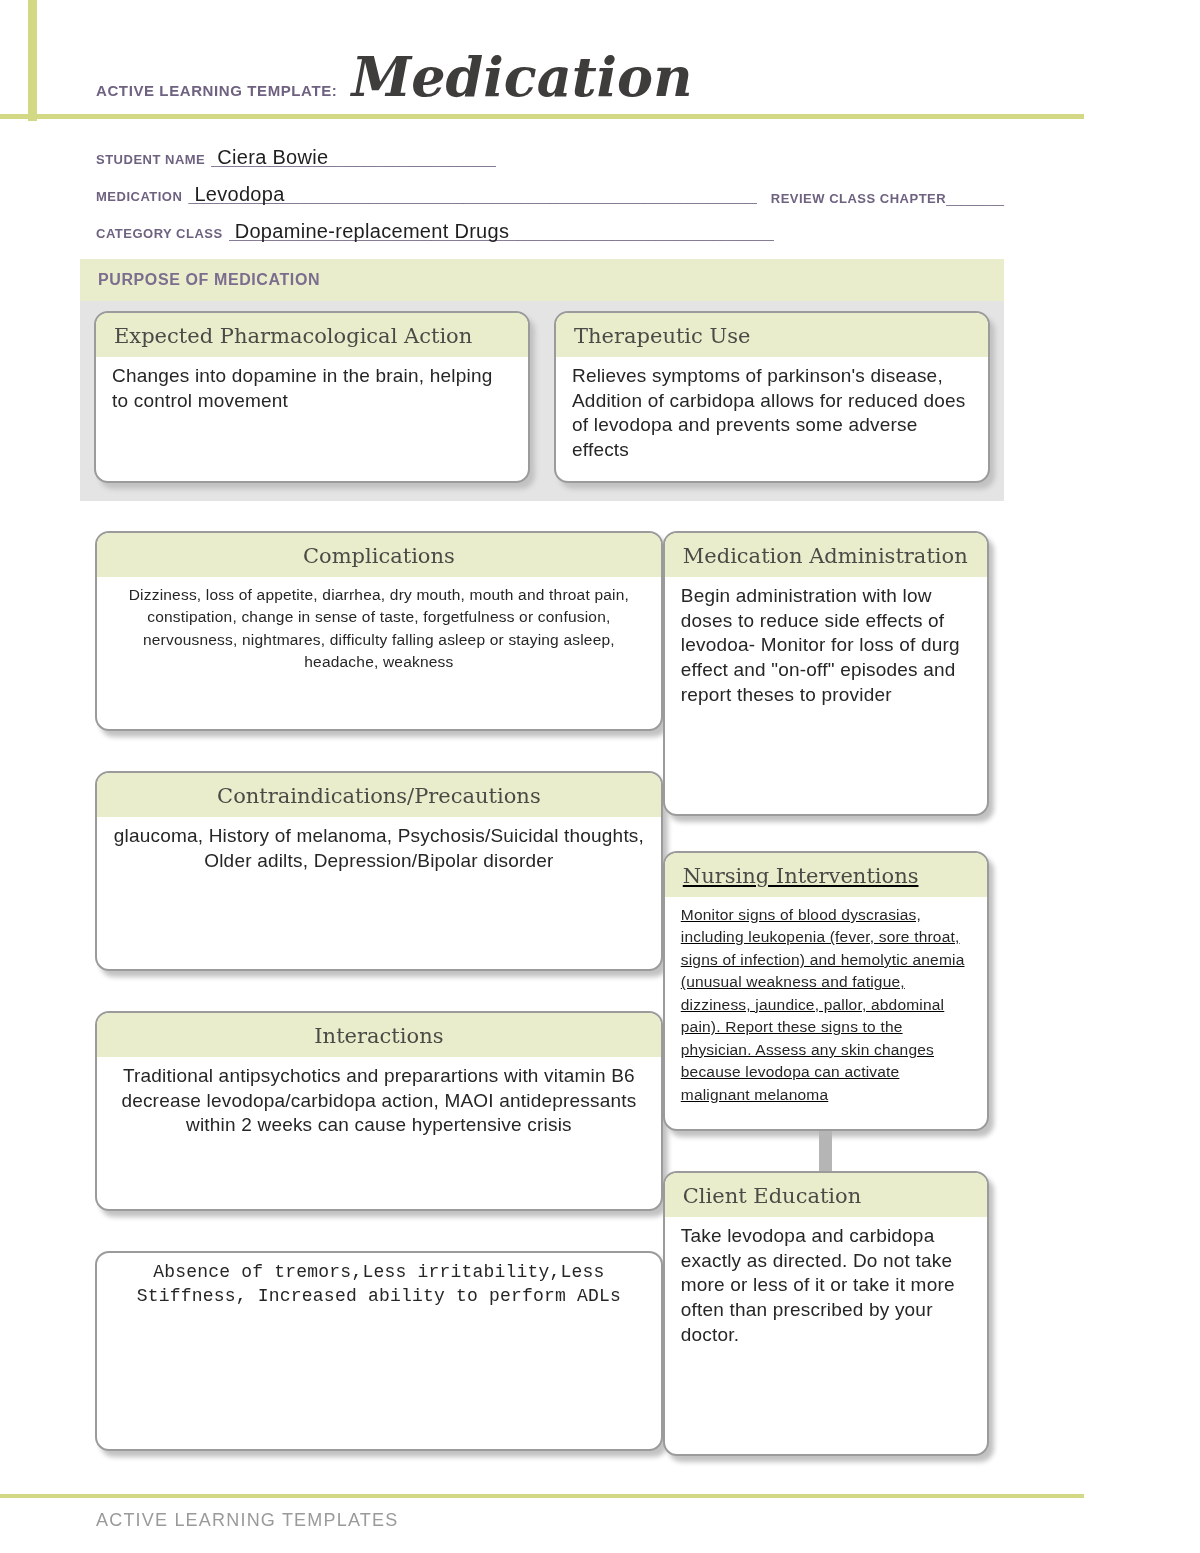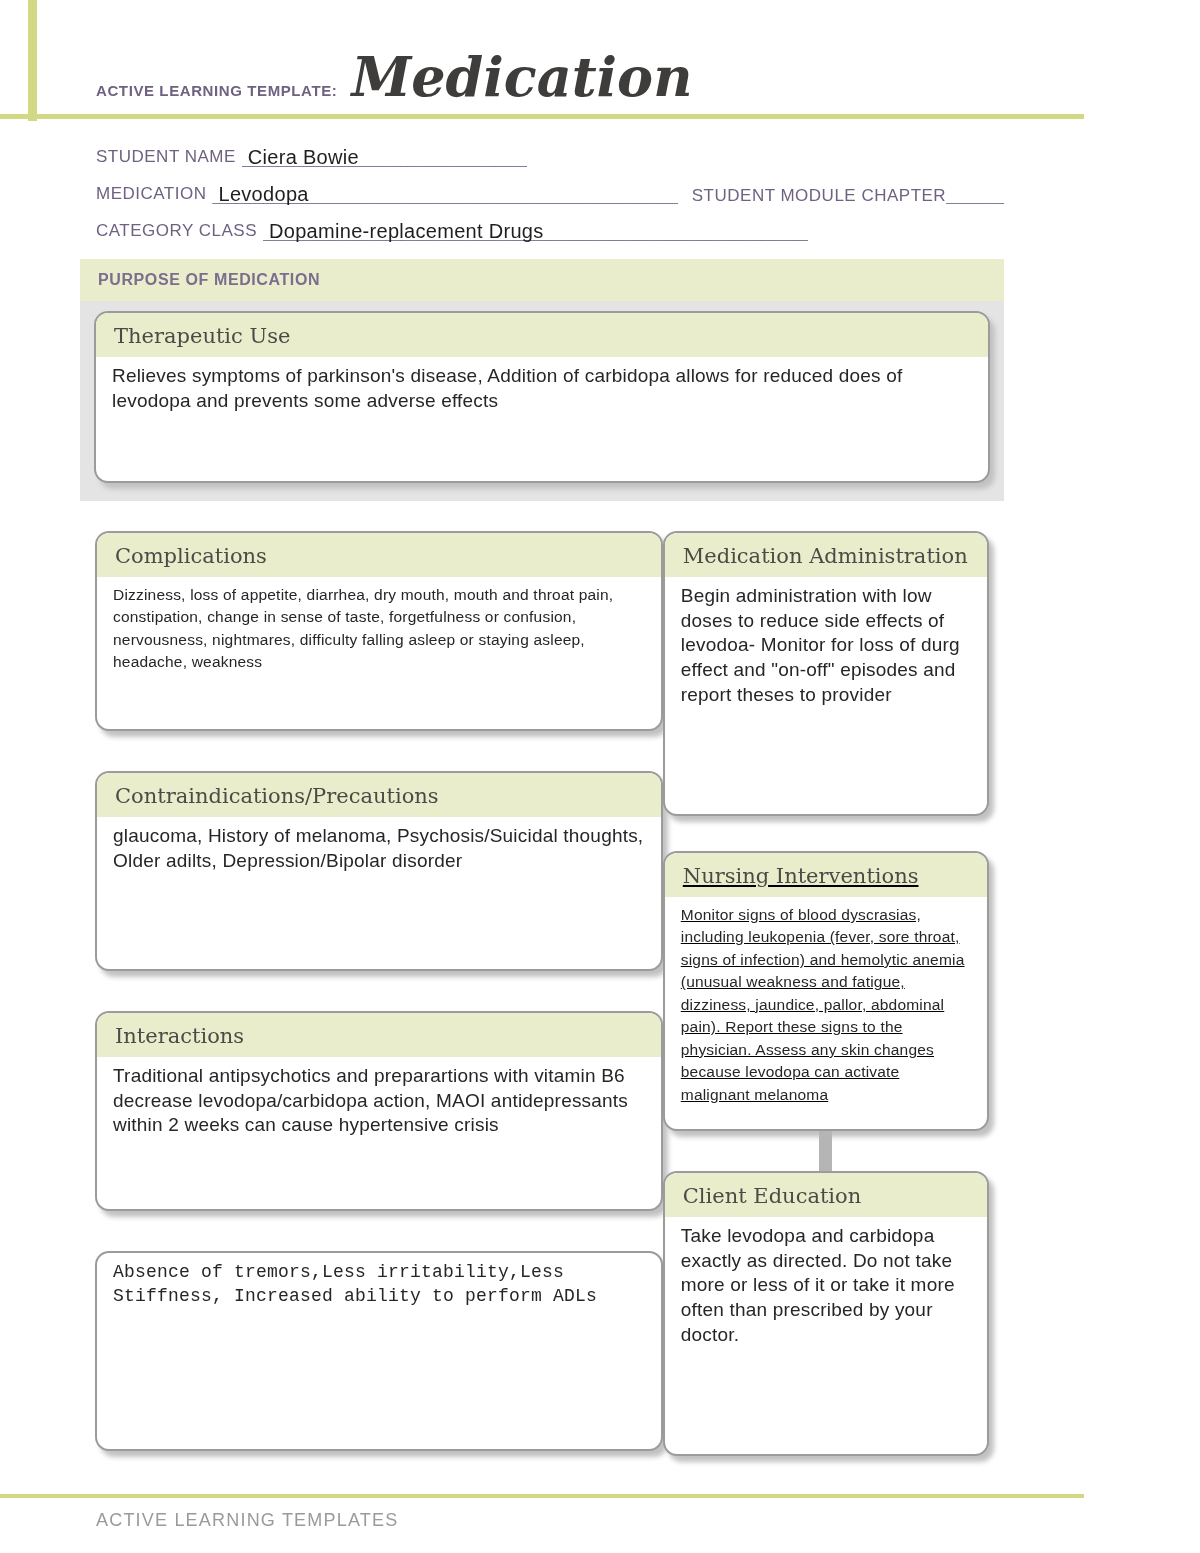--- a/index.html
+++ b/index.html
@@ -21,21 +21,21 @@
   
   .accent-bar{position:absolute;left:28px;top:0;width:9px;height:121px;background:var(--accent-green);}
   .header{display:flex;align-items:baseline;padding:50px 80px 0 96px;}
   .template-label{font-weight:bold;font-size:15px;letter-spacing:.6px;color:var(--label-purple);}
   .page-title{font-family:"DejaVu Serif",serif;font-style:italic;font-weight:bold;font-size:54px;line-height:1;color:var(--title-gray);margin-left:14px;}
   .header-rule{height:5px;background:var(--accent-green);margin-top:10px;}
 
   
   .student-info{padding:26px 80px 0 96px;font-size:13px;}
   .info-row{display:flex;align-items:flex-end;margin-bottom:13px;}
-  .label{font-weight:normal;font-size:17px;letter-spacing:.5px;color:var(--label-purple);white-space:nowrap;padding-right:6px;padding-bottom:2px;}
+  .label{font-weight:bold;font-size:13px;letter-spacing:.5px;color:var(--label-purple);white-space:nowrap;padding-right:6px;padding-bottom:2px;}
   .fill{position:relative;overflow:hidden;height:24px;}
   .fill .rule-line{position:absolute;left:0;bottom:2px;white-space:nowrap;color:var(--label-purple);font-size:13px;letter-spacing:0;}
   .fill .written{position:absolute;left:6px;bottom:0;font-size:20px;letter-spacing:.3px;color:#1f1f1f;white-space:nowrap;}
   .fill-name{width:285px;}
   .fill-med{flex:1;}
   .fill-cat{width:545px;}
   .review-chunk{white-space:nowrap;padding-left:14px;}
   .review-chunk .short-line{color:var(--label-purple);font-size:13px;}
 
   
@@ -51,21 +51,21 @@
   .body-md{font-size:18px;line-height:1.35;font-family:Liberation Mono, monospace;}
   .body-sm{font-size:15.5px;line-height:1.45;}
   .mh172{min-height:172px;}
   .mh200{min-height:200px;}
   .mh280{min-height:280px;text-decoration:underline;}
   .mh285{min-height:285px;}
   .purpose-gray .box{flex:1;}
 
   
   .columns{display:flex;justify-content:space-between;margin:30px 95px 0;}
-  .col-left{width:630px;display:flex;flex-direction:column;gap:40px;}
+  .col-left{width:630px;display:flex;flex-direction:column;gap:40px;text-align:center;}
   .col-right{width:362px;display:flex;flex-direction:column;}
   .gap35{height:35px;}
   .connector{width:13px;height:40px;background:var(--connector-gray);margin:0 auto;}
 
   
   .footer{position:absolute;left:0;right:0;top:1494px;}
   .footer-rule{height:4px;background:var(--accent-green);}
   .footer-text{padding:12px 0 0 96px;font-size:18px;letter-spacing:1.2px;color:var(--footer-gray);}
 </style>
 </head>
@@ -89,37 +89,41 @@
         <span class="written">Ciera Bowie</span>
       </span>
     </div>
     <div class="info-row">
       <span class="label">MEDICATION</span>
       <span class="fill fill-med">
         <span class="rule-line">________________________________________________________________________________________________________________</span>
         <span class="written">Levodopa</span>
       </span>
       <span class="review-chunk">
-        <span class="label" style="padding-right:0;">STUDENT MODULE CHAPTER</span><span class="short-line">________</span>
+        <span class="label" style="padding-right:0;">REVIEW CLASS CHAPTER</span><span class="short-line">________</span>
       </span>
     </div>
     <div class="info-row">
       <span class="label">CATEGORY CLASS</span>
       <span class="fill fill-cat">
         <span class="rule-line">____________________________________________________________________________________</span>
         <span class="written">Dopamine-replacement Drugs</span>
       </span>
     </div>
   </section>
 
   <div class="purpose-band">
     <span>PURPOSE OF MEDICATION</span>
   </div>
 
   <section class="purpose-gray">
+    <div class="box mh172">
+      <div class="box-header">Expected Pharmacological Action</div>
+      <div class="box-body body-lg">Changes into dopamine in the brain, helping to control movement</div>
+    </div>
     <div class="box mh172">
       <div class="box-header">Therapeutic Use</div>
       <div class="box-body body-lg">Relieves symptoms of parkinson's disease, Addition of carbidopa allows for reduced does of levodopa and prevents some adverse effects</div>
     </div>
   </section>
 
   <section class="columns">
     <div class="col-left">
       <div class="box mh200">
         <div class="box-header">Complications</div>

